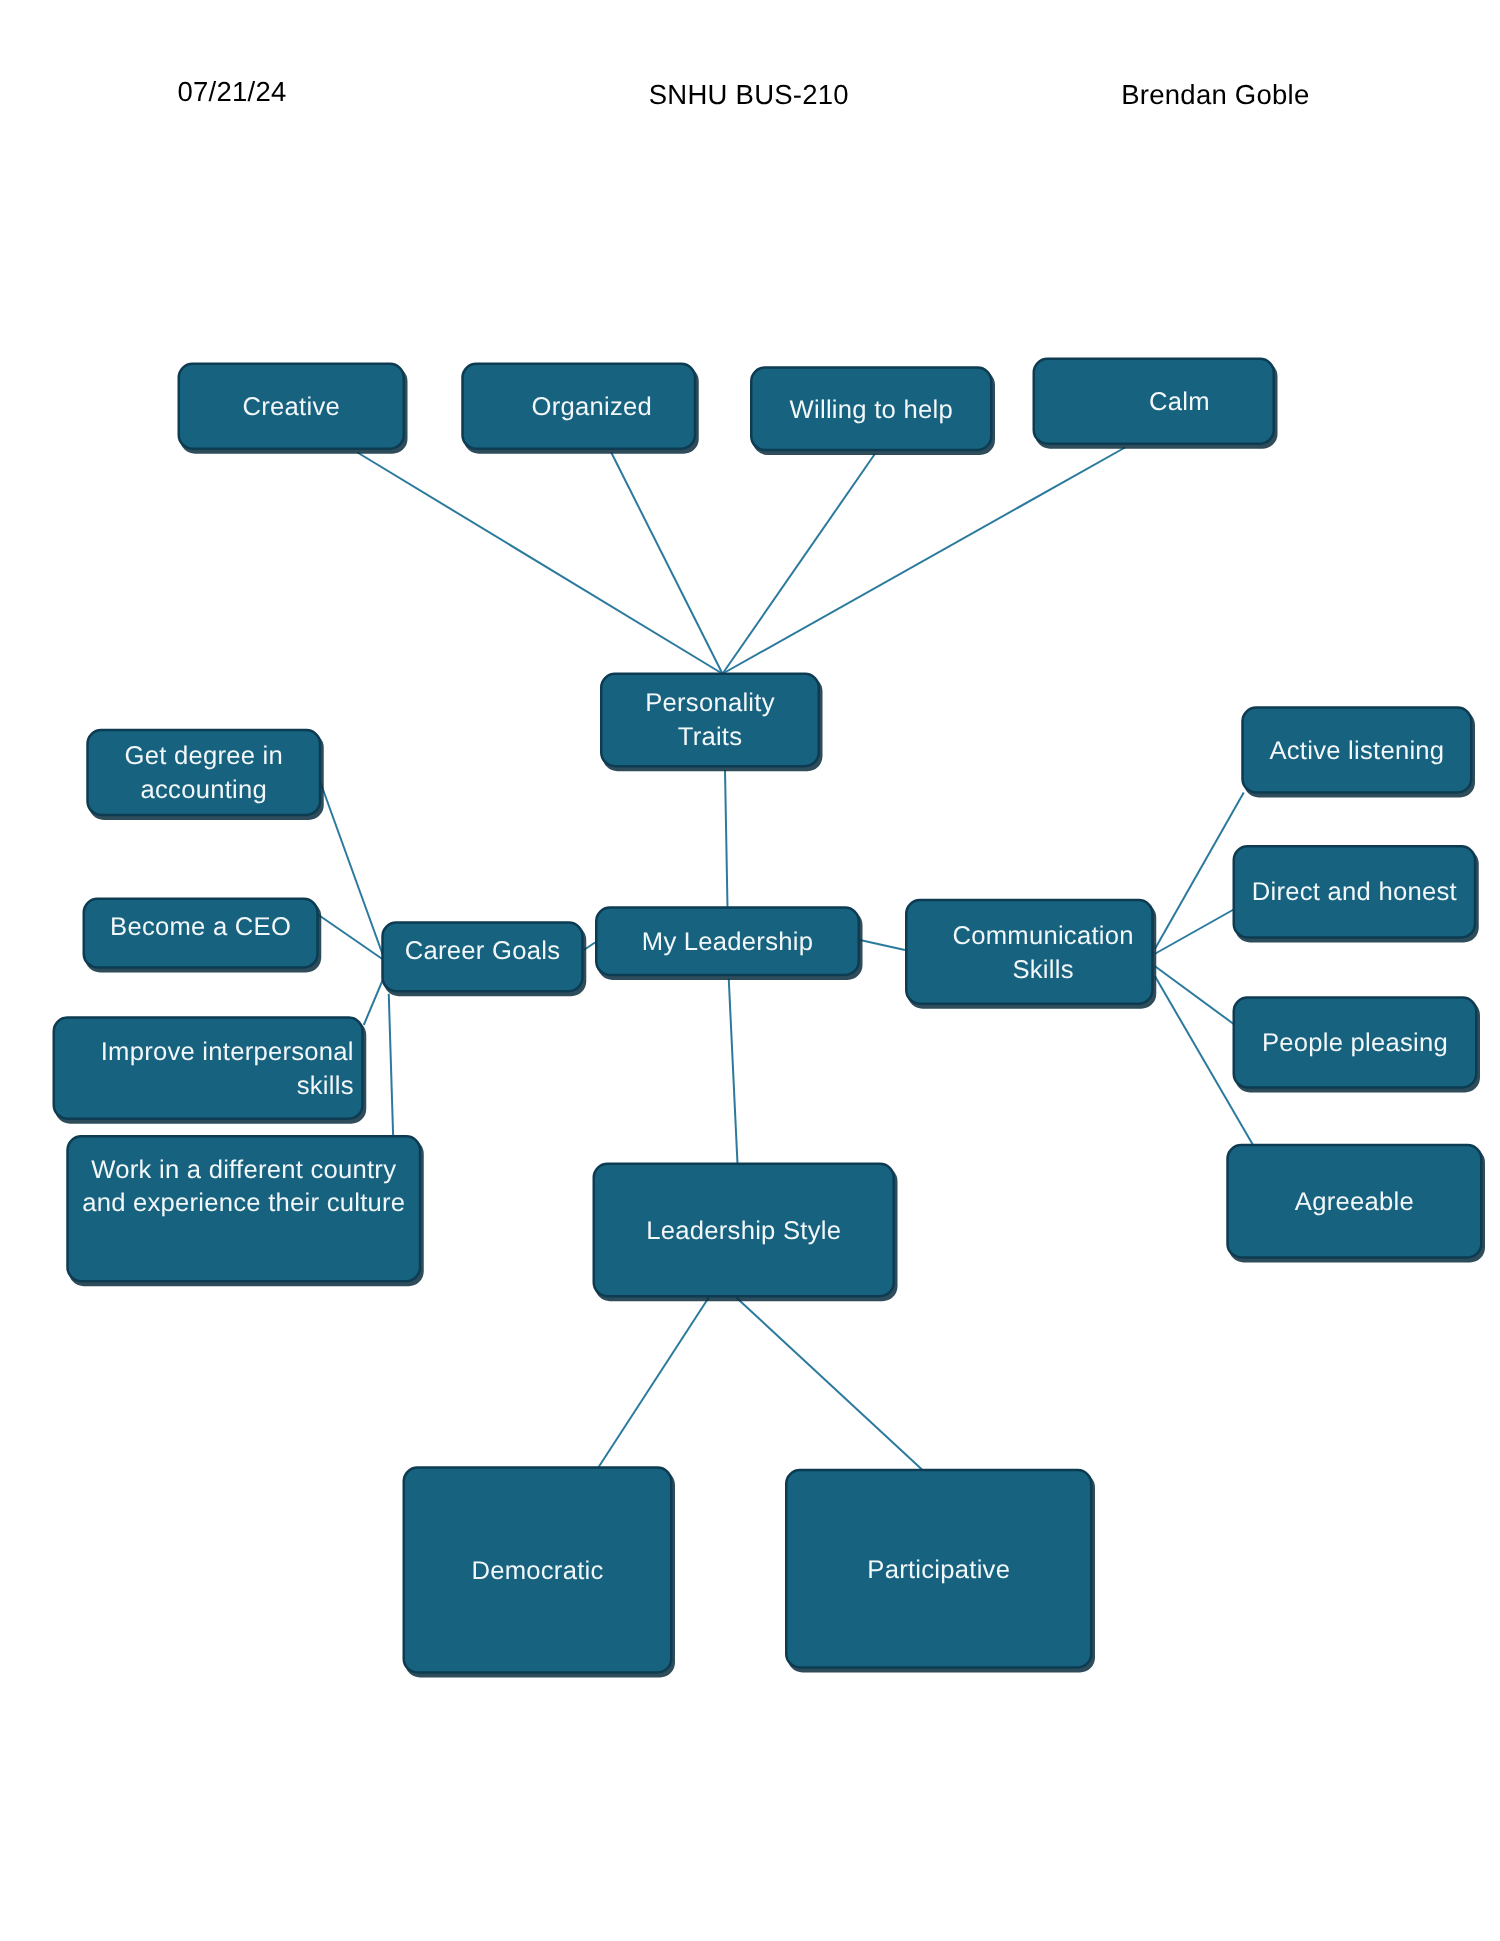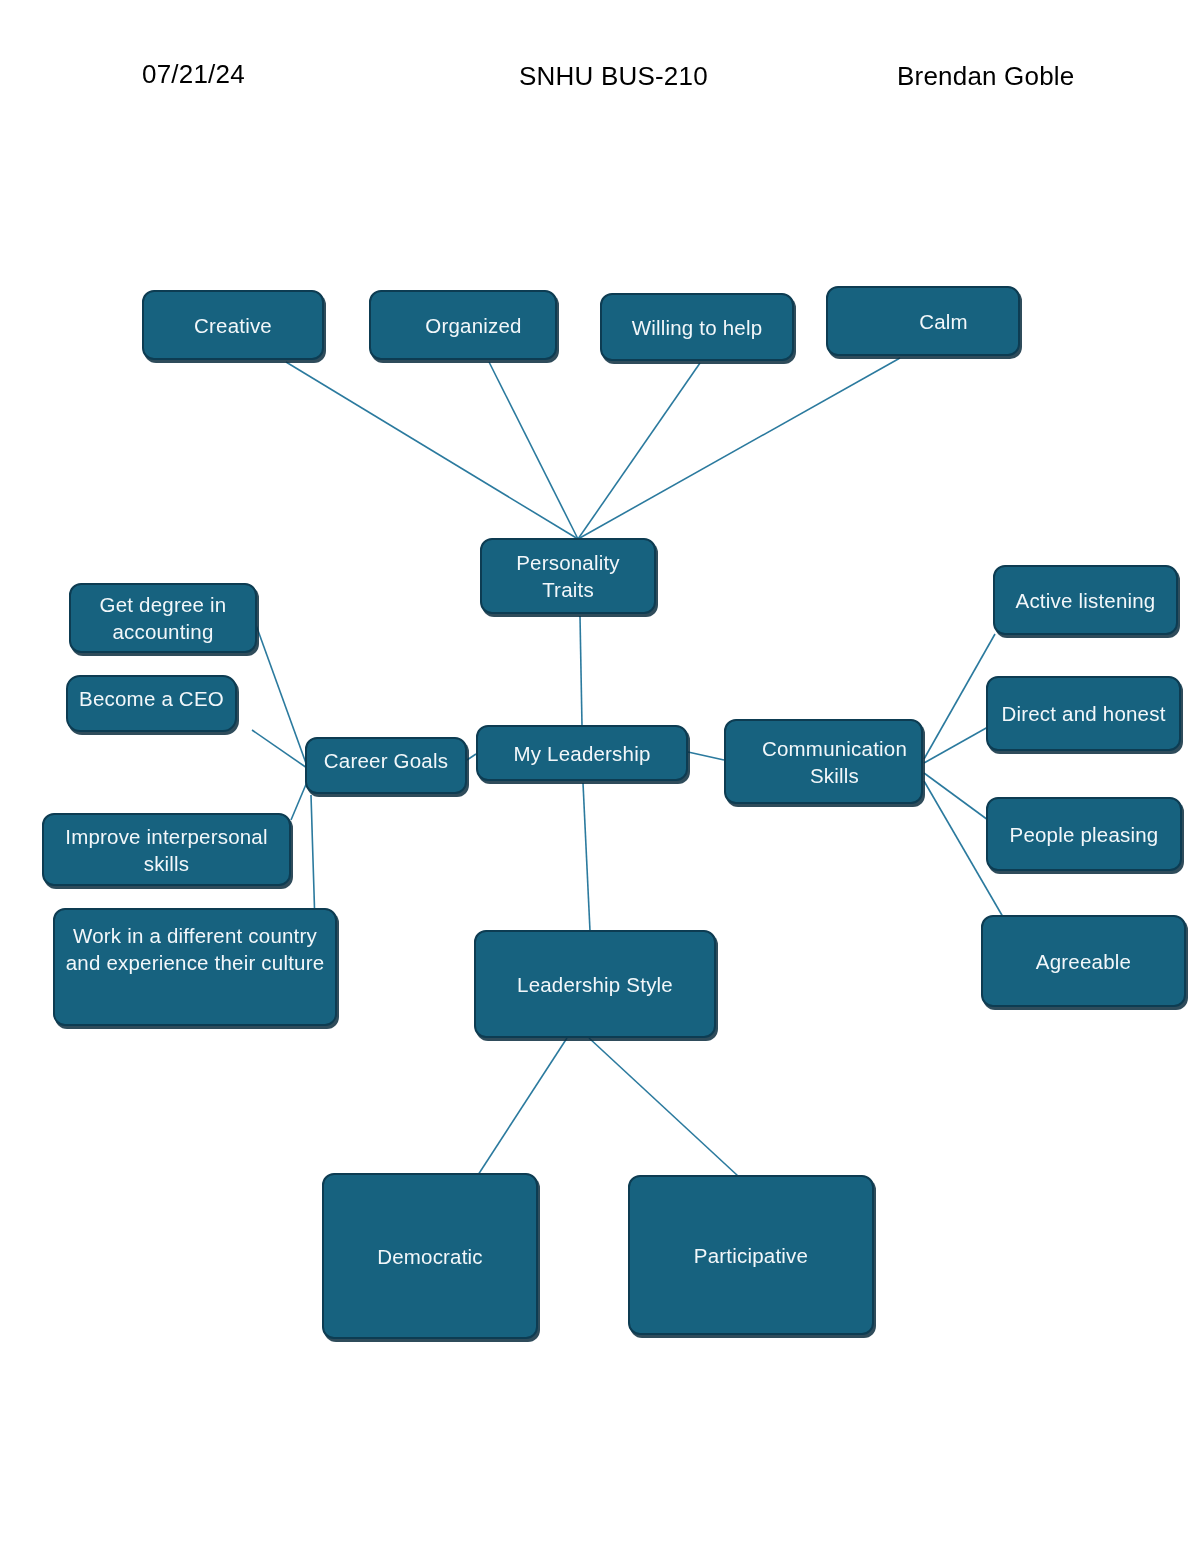--- a/index.html
+++ b/index.html
@@ -24,21 +24,21 @@
   
   #doc-header {
     position: absolute;
     left: 0;
     top: 62px;
     width: 1200px;
     height: 40px;
   }
   #doc-header .hdr-cell {
     position: absolute;
-    font-size: 26px;
+    font-size: 22px;
     line-height: 24px;
     letter-spacing: 0.2px;
     color: #000000;
     white-space: nowrap;
   }
   #hdr-date  { left: 142px; top: 0; }
   #hdr-course{ left: 519px; top: 2px; }
   #hdr-name  { left: 897px; top: 2px; }
 
   
@@ -83,22 +83,22 @@
 
   
   #node-creative        { left: 142px;  top: 290px;  width: 182px; height: 70px;  }
   #node-organized       { left: 369px;  top: 290px;  width: 188px; height: 70px; padding-left: 27px;  }
   #node-willing-to-help { left: 600px;  top: 293px;  width: 194px; height: 68px;  }
   #node-calm            { left: 826px;  top: 286px;  width: 194px; height: 70px; padding-left: 47px;  }
 
   #node-personality-traits { left: 480px; top: 538px; width: 176px; height: 76px; }
 
   #node-get-degree        { left: 69px;  top: 583px;  width: 188px; height: 70px;  }
-  #node-become-ceo        { left: 66px;  top: 675px;  width: 171px; height: 57px; border-radius: 14px;  }
-  #node-improve-skills    { left: 42px;  top: 813px;  width: 249px; height: 73px;  }
+  #node-become-ceo        { left: 66px;  top: 718px;  width: 189px; height: 57px;  }
+  #node-improve-skills    { left: 42px;  top: 813px;  width: 249px; height: 83px; text-align: right;  }
   #node-work-abroad       { left: 53px;  top: 908px;  width: 284px; height: 118px; }
 
   #node-career-goals      { left: 305px; top: 737px;  width: 162px; height: 57px;  }
   #node-my-leadership     { left: 476px; top: 725px;  width: 212px; height: 56px;  }
   #node-communication     { left: 724px; top: 719px;  width: 199px; height: 85px; padding-left: 28px;  }
 
   #node-active-listening  { left: 993px; top: 565px;  width: 185px; height: 70px;  }
   #node-direct-honest     { left: 986px; top: 676px;  width: 195px; height: 75px;  }
   #node-people-pleasing   { left: 986px; top: 797px;  width: 196px; height: 74px;  }
   #node-agreeable         { left: 981px; top: 915px;  width: 205px; height: 92px;  }

